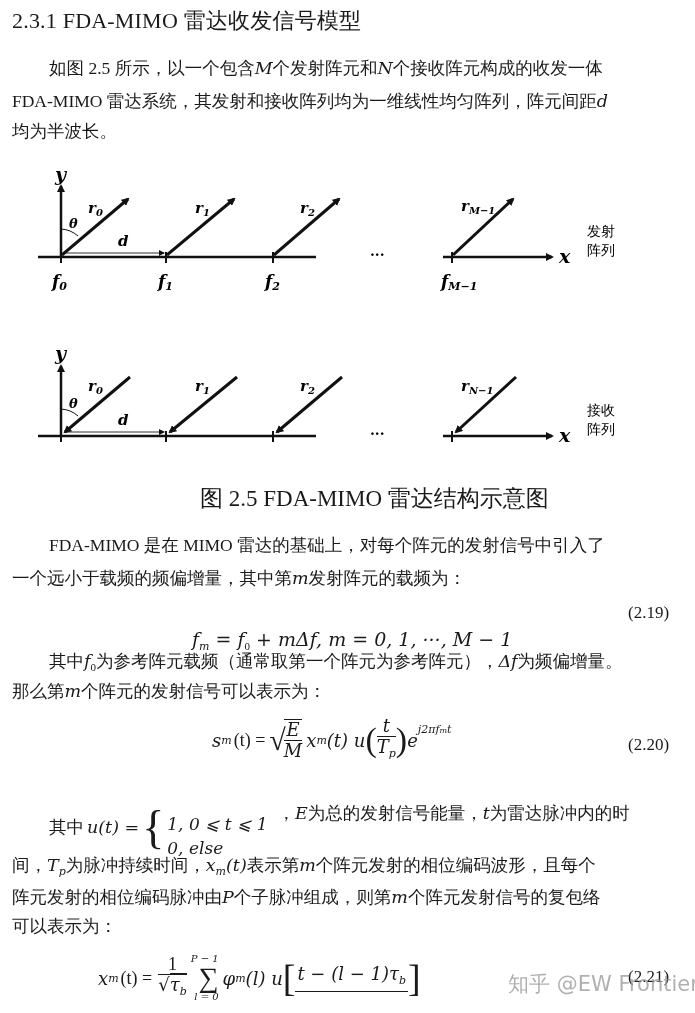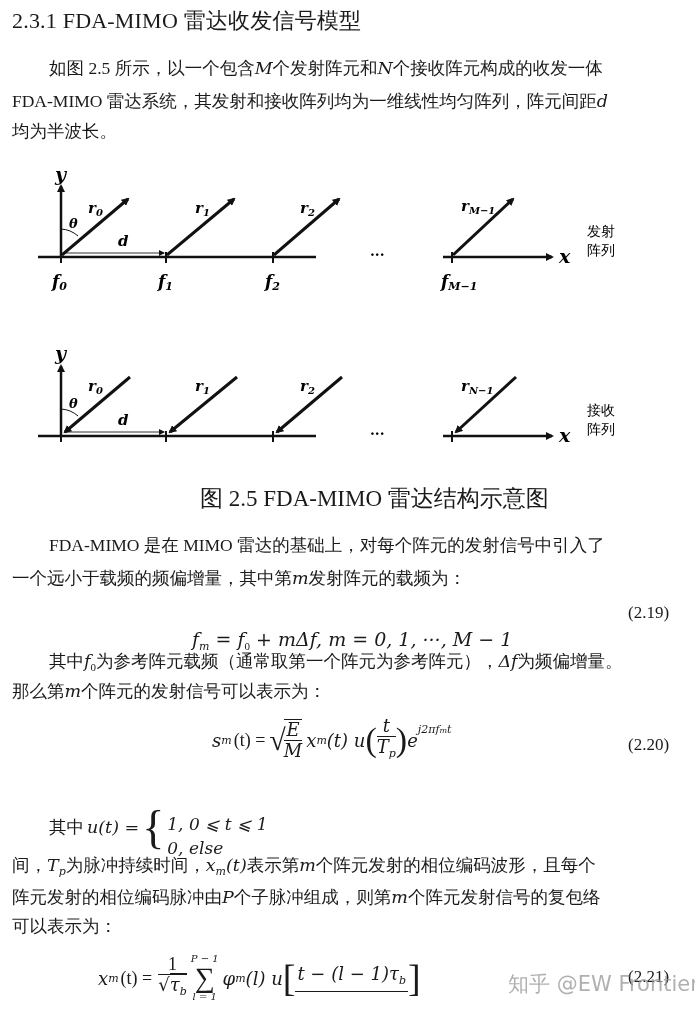--- a/index.html
+++ b/index.html
@@ -157,41 +157,42 @@
 <div class="abs eqnum" style="left:628px; top:735px;">(2.20)</div>
 
 <div class="abs para" style="left:49px; top:795px; display:flex; align-items:center;">
   <span>其中</span>
   <span class="m" style="margin-left:3px;">u(t) =</span>
   <span style="font-size:46px; line-height:40px; font-weight:200; margin:0 3px;">{</span>
   <span style="display:inline-flex; flex-direction:column; line-height:24px; font-size:17px;margin-top:17px;">
     <span class="m">1, 0 ⩽ t ⩽ 1</span>
     <span class="m">0, else</span>
   </span>
+  <span style="margin-left:10px; align-self:flex-start; margin-top:2px;"><span>，</span><span class="m">E</span><span>为总的发射信号能量，</span><span class="m">t</span><span>为雷达脉冲内的时</span></span>
 </div>
 <div class="abs para" style="left:12px; top:849px;">
   <span>间，</span><span class="m">T</span><span class="sub m">p</span><span>为脉冲持续时间，</span><span class="m">x</span><span class="sub m">m</span><span class="m">(t)</span><span>表示第</span><span class="m">m</span><span>个阵元发射的相位编码波形，且每个</span>
 </div>
 <div class="abs para" style="left:12px; top:881px;">
   <span>阵元发射的相位编码脉冲由</span><span class="m">P</span><span>个子脉冲组成，则第</span><span class="m">m</span><span>个阵元发射信号的复包络</span>
 </div>
 <div class="abs para" style="left:12px; top:910px;">可以表示为：</div>
 
 <div class="abs" style="left:98px; top:948px; font-size:18px; display:flex; align-items:center; height:60px;">
   <span class="m">x</span>
     <span class="sub m">m</span>
     <span style="margin:0 6px 0 2px;">(t) =</span>
   <span class="frac">
       <span class="num">1</span>
       <span class="den m">√<span style="border-top:1.2px solid #1a1a1a;"><span>τ</span><span class="sub">b</span></span></span>
     </span>
-  <span style="display:inline-flex; flex-direction:column; align-items:center; margin:0 4px;">
+  <span style="display:inline-flex; flex-direction:column; align-items:flex-end; margin:0 4px;">
     <span class="m" style="font-size:10px; line-height:10px;">P − 1</span>
     <span style="font-size:28px; line-height:28px;">∑</span>
-    <span class="m" style="font-size:10px; line-height:10px;">l = 1</span>
+    <span class="m" style="font-size:10px; line-height:10px;">l = 0</span>
   </span>
   <span class="m">φ</span>
     <span class="sub m">m</span>
     <span class="m">(l) u</span>
   <span style="font-size:38px; font-weight:200;">[</span>
   <span class="frac">
       <span class="num m"><span>t − (l − 1)τ</span><span class="sub">b</span></span>
     </span>
   <span style="font-size:38px; font-weight:200;">]</span>
 </div>

